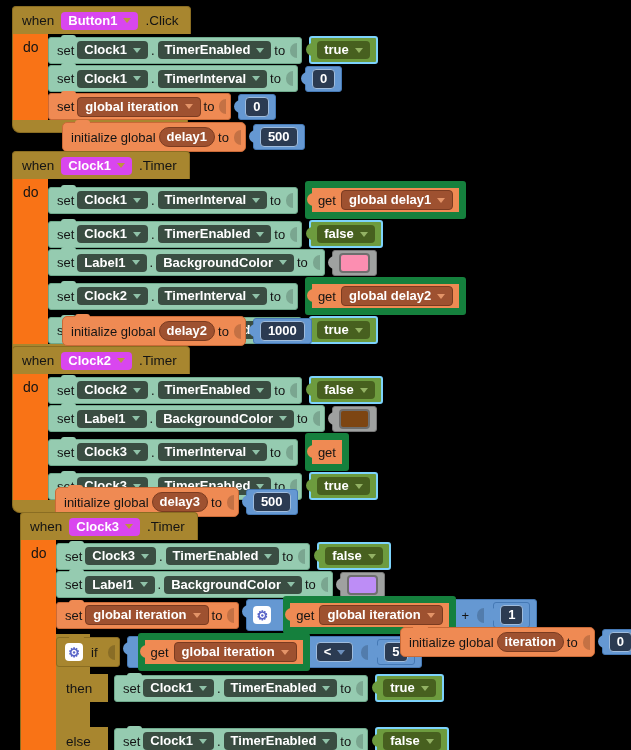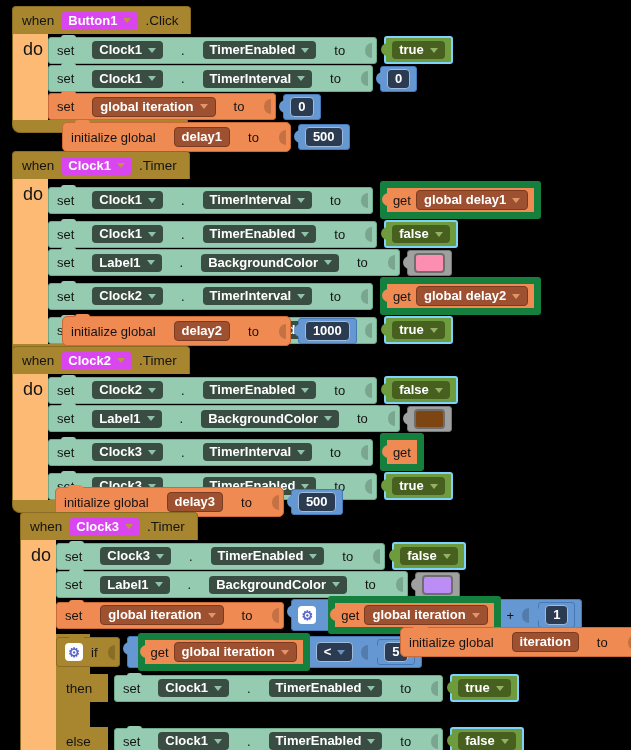--- a/index.html
+++ b/index.html
@@ -3,36 +3,36 @@
 <meta charset="utf-8">
 <style>
   html,body{margin:0;padding:0}
   body{width:631px;height:750px;background:#000;position:relative;overflow:hidden;
        font-family:"Liberation Sans",sans-serif;font-size:13px;color:#141414}
   .stack{position:absolute}
   
   .row{display:flex;align-items:center}
   .row + .row{margin-top:1px}
   
-  .stmt{position:relative;display:inline-flex;align-items:center;gap:18px;height:25px;
+  .stmt{position:relative;display:inline-flex;align-items:center;gap:3px;height:25px;
         padding:0 8px;border-radius:3px;white-space:nowrap}
   .stmt::before{content:"";position:absolute;top:-3px;left:12px;width:15px;height:6px;
         border-radius:3px;background:inherit}
   .teal{background:#95CBB0;border:1px solid #6FA98C}
   .orange{background:#EF8A53;border:1px solid #C96A37}
   .goldbg{background:#A8862F;border:1px solid #8A6D22}
   
   .chip{display:inline-flex;align-items:center;border-radius:4px;padding:1px 7px;
         color:#fff;font-weight:bold;font-size:13px;line-height:16px}
   .chip-teal{background:#3A4D42}
   .chip-gold{background:#d946ef}
   .chip-green{background:#47601F}
   .chip-navy{background:#2B3B52;border:1px solid #9FBCDD}
   .chip-rust{background:#9E5130;border:1px solid #7A3B20}
-  .chip-round{border-radius:4px}
+  .chip-round{border-radius:10px}
   
   .arr{width:0;height:0;border-left:4px solid transparent;border-right:4px solid transparent;
        border-top:5px solid #888;margin-left:6px}
   .a-teal{border-top-color:#8FC2A8}.a-gold{border-top-color:#BD9440}
   .a-green{border-top-color:#93B264}.a-rust{border-top-color:#E49468}
   .a-navy{border-top-color:#6C8FBC}
   
   .sock{width:7px;height:15px;border-radius:8px 0 0 8px;background:rgba(0,0,0,0.18);
         margin-left:2px;margin-right:-4px}
   .val{position:relative;display:inline-flex;align-items:center;gap:5px;height:24px;
@@ -45,22 +45,22 @@
   .v-gray{background:#9FA1A0;border:1px solid #777}
   .v-expr{background:#6598D2;border:1px solid #4579B5;height:30px;gap:6px}
   .swatch{width:27px;height:16px;border-radius:4px;border:2px solid #6E6E6E}
   .gearchip{width:18px;height:18px;background:#fff;border-radius:4px;display:inline-flex;
        align-items:center;justify-content:center;color:#5965C8;font-size:13px;font-weight:bold}
   
   .evt-head{display:inline-flex;align-items:center;gap:7px;height:27px;background:#A8862F;
        border:1px solid #8A6D22;border-bottom:none;border-radius:4px 4px 0 0;
        padding:0 12px 0 9px;font-size:13.5px}
   .evt-body{display:flex;align-items:stretch}
-  .spine{width:36px;background:#fdba74;border-left:1px solid #8A6D22;
-       padding:5px 0 0 10px;box-sizing:border-box;font-size:18px}
+  .spine{width:36px;background:#f97316;border-left:1px solid #8A6D22;
+       padding:5px 0 0 10px;box-sizing:border-box;font-size:14px}
   .stmts{display:flex;flex-direction:column;align-items:flex-start;padding-top:2px}
   .evt-foot{height:13px;background:#A8862F;border:1px solid #8A6D22;border-top:none;
        border-radius:0 0 8px 8px;box-sizing:border-box}
   
   .ifwrap{position:relative;margin-top:3px;padding-top:2px}
   .ifwrap::before{content:"";position:absolute;left:0;top:0;bottom:0;width:34px;background:#A8862F}
   .ifwrap .row{position:relative}
   .ifhead{height:28px;gap:8px}
   .clabel{background:#A8862F;height:28px;display:flex;align-items:center;
        padding:0 10px;width:52px;box-sizing:border-box;font-size:13.5px}

